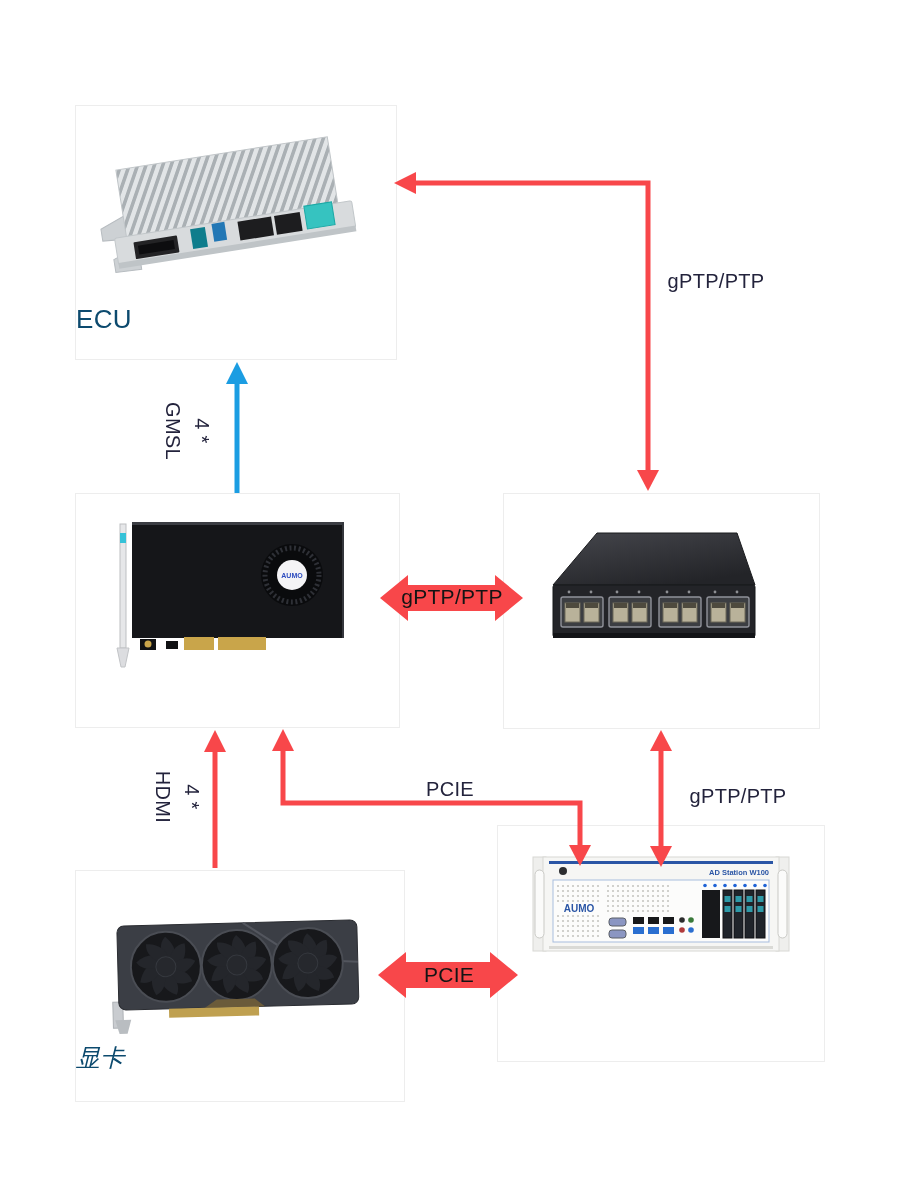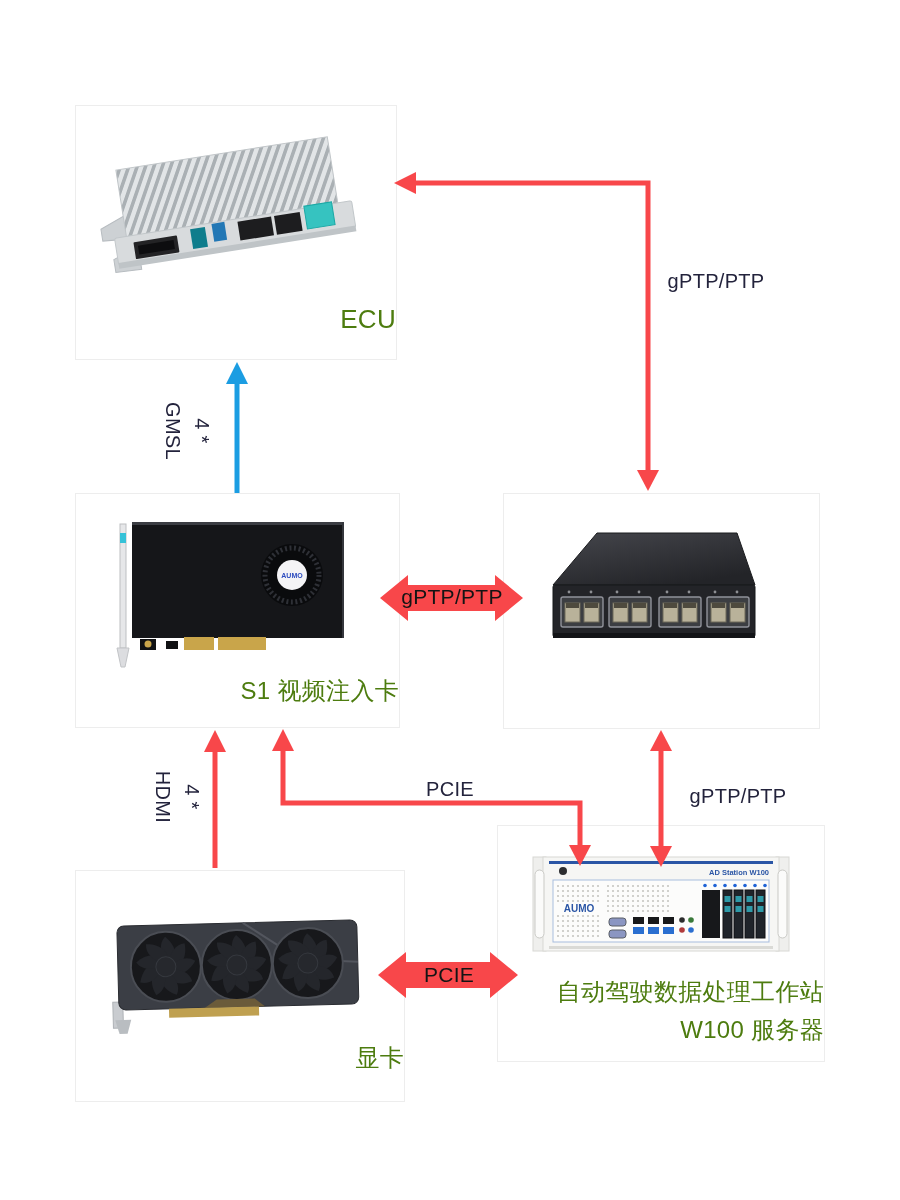--- a/index.html
+++ b/index.html
@@ -11,27 +11,27 @@
   .box {
     position:absolute; background:#ffffff; border:1px solid #ededed; z-index:1;
   }
   .box-ecu    { left:75px;  top:105px; width:320px; height:253px; }
   .box-s1     { left:75px;  top:493px; width:323px; height:233px; }
   .box-switch { left:503px; top:493px; width:315px; height:234px; }
   .box-gpu    { left:75px;  top:870px; width:328px; height:230px; }
   .box-w100   { left:497px; top:825px; width:326px; height:235px; }
   .device-art { position:absolute; }
   .box-label {
-    position:absolute; left:0; right:0; text-align:right;
-    color:#4d7c0f; font-size:24px; letter-spacing:0.3px;
+    position:absolute; left:0; right:0; text-align:left;
+    color:#0c4a6e; font-size:24px; letter-spacing:0.3px;
   }
   .label-ecu   { top:198px; font-size:26px; }
   .label-s1    { top:181px; }
   .label-switch{ top:182px; }
-  .label-gpu   { top:171px; }
+  .label-gpu   { top:171px;font-style:italic; }
   .label-w100a { top:150px; }
   .label-w100b { top:188px; }
   .conn-label {
     position:absolute; z-index:3; color:#23233c; font-size:20px;
     white-space:nowrap; transform:translate(-50%,-50%); letter-spacing:0.3px;
   }
   .on-arrow { color:#141414; font-size:21px; }
   .rot {
     transform:translate(-50%,-50%) rotate(90deg);
     text-align:center; line-height:29px;
@@ -127,21 +127,20 @@
         <text x="186" y="60" text-anchor="middle" font-size="7" font-weight="bold" fill="#2b4bbf" font-family="Liberation Sans, DejaVu Sans, sans-serif">AUMO</text>
         <g>
           <rect x="34" y="121" width="16" height="11" fill="#101113"></rect>
           <circle cx="42" cy="126" r="3.5" fill="#c9a54a"></circle>
           <rect x="60" y="123" width="12" height="8" fill="#101113"></rect>
           <rect x="78" y="119" width="30" height="13" fill="#c9a54a"></rect>
           <rect x="112" y="119" width="48" height="13" fill="#c9a54a"></rect>
         </g>
       </g>
     </svg>
-    <div class="box-label label-s1">S1 视频注入卡</div>
   </div>
 
   <div class="box box-switch">
     <svg class="device-art" style="left:35px;top:25px" width="230" height="145" viewBox="0 0 230 145" xmlns="http://www.w3.org/2000/svg">
       <defs>
         <linearGradient id="swTop" x1="0" y1="0" x2="0.6" y2="1">
           <stop offset="0" stop-color="#45464c"></stop>
             <stop offset="1" stop-color="#232428"></stop>
         </linearGradient>
       </defs>
@@ -303,22 +302,20 @@
           <rect x="204.5" y="42" width="6" height="6" fill="#2e9aa8"></rect>
             <rect x="204.5" y="52" width="6" height="6" fill="#2e9aa8"></rect>
           <rect x="215.5" y="42" width="6" height="6" fill="#2e9aa8"></rect>
             <rect x="215.5" y="52" width="6" height="6" fill="#2e9aa8"></rect>
           <rect x="226.5" y="42" width="6" height="6" fill="#2e9aa8"></rect>
             <rect x="226.5" y="52" width="6" height="6" fill="#2e9aa8"></rect>
         </g>
         <rect x="18" y="92" width="224" height="3" fill="#dadad6"></rect>
       </g>
     </svg>
-    <div class="box-label label-w100a">自动驾驶数据处理工作站</div>
-    <div class="box-label label-w100b">W100 服务器</div>
   </div>
 
   <div class="conn-label lbl-gptp-top">gPTP/PTP</div>
 
   <div class="conn-label rot lbl-gmsl">
     <div>4 *</div>
     <div>GMSL</div>
   </div>
 
   <div class="conn-label on-arrow lbl-gptp-mid">gPTP/PTP</div>

